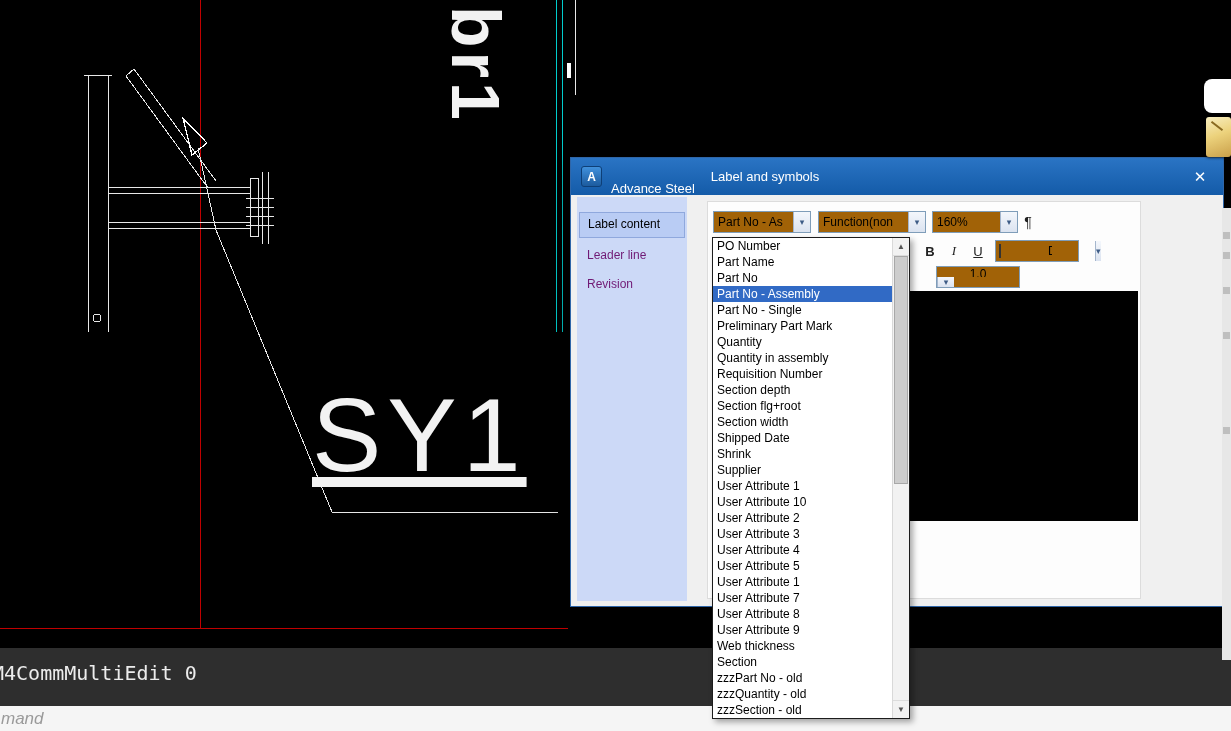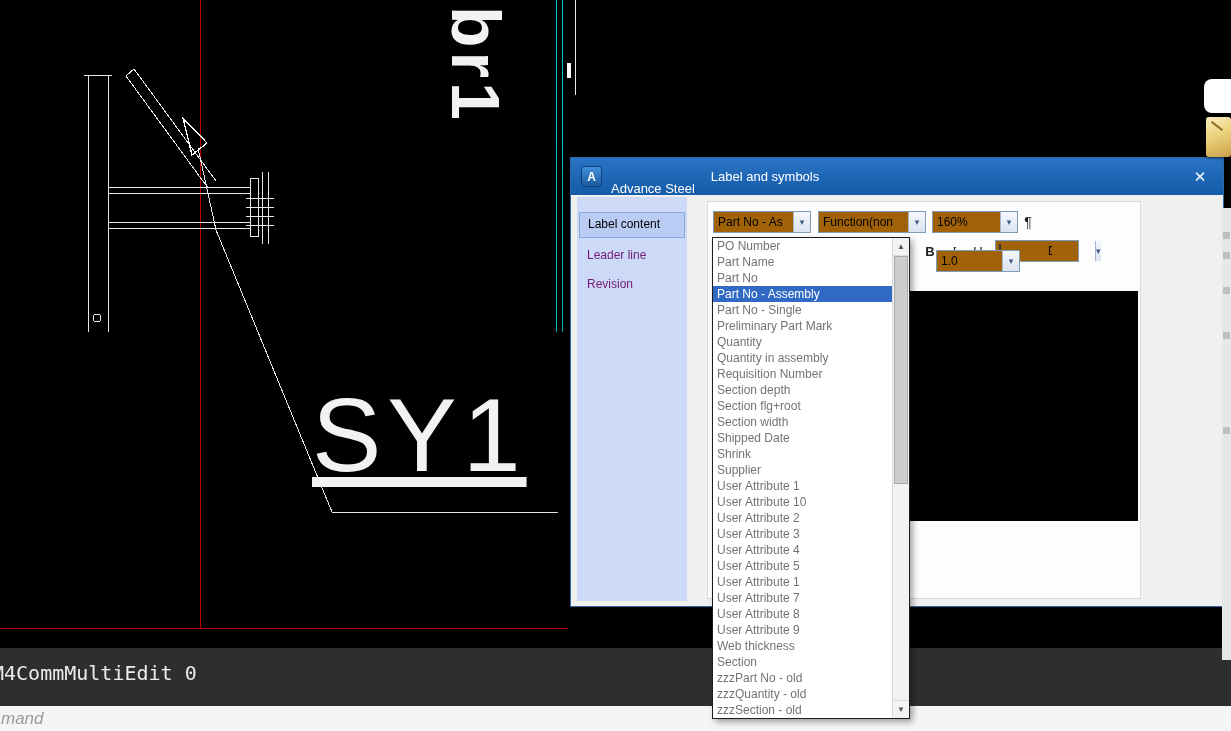--- a/index.html
+++ b/index.html
@@ -66,29 +66,29 @@
   #btn-pilcrow{position:absolute;left:447px;top:54px;width:20px;height:20px;font-size:14px;
        color:#222;display:flex;align-items:center;justify-content:center;z-index:11;}
 
   .fmt{position:absolute;width:22px;height:22px;display:flex;align-items:center;
        justify-content:center;font-size:13px;color:#222;z-index:11;}
   #btn-bold{left:348px;top:82px;font-weight:bold;}
   #btn-italic{left:372px;top:82px;font-style:italic;font-family:"Liberation Serif",serif;}
   #btn-underline{left:396px;top:82px;text-decoration:underline;}
   #combo-color{left:424px;top:82px;width:84px;gap:43px;}
   #color-swatch{width:12px;height:12px;background:#fff;border:1px solid #333;margin-left:3px;}
-  #combo-scale{left:365px;top:92px;width:84px;}
+  #combo-scale{left:365px;top:108px;width:84px;flex-direction:column;}
 
   #preview{position:absolute;left:335px;top:133px;width:232px;height:230px;background:#000;z-index:10;}
 
   
   #dd-list{position:absolute;left:712px;top:237px;width:198px;height:482px;background:#fff;
        border:1px solid #1c1c1c;box-sizing:border-box;z-index:30;box-shadow:3px 3px 6px rgba(0,0,0,.35);}
   #dd-items{position:absolute;left:0;top:0;right:17px;bottom:0;overflow:hidden;}
-  .dd-item{height:16px;line-height:16px;font-size:12px;padding-left:4px;white-space:nowrap;color:#737373;}
+  .dd-item{height:16px;line-height:16px;font-size:12px;padding-left:4px;white-space:nowrap;color:#000000;}
   .dd-item.selected{background:#316ac5;color:#fff;}
   #dd-scrollbar{position:absolute;right:0;top:0;width:17px;height:100%;background:#f2f2f2;
        border-left:1px solid #d9d9d9;box-sizing:border-box;}
   .sb-btn{position:absolute;left:0;width:16px;height:17px;display:flex;align-items:center;
        justify-content:center;font-size:8px;color:#555;background:#f2f2f2;}
   #sb-up{top:0;border-bottom:1px solid #dcdcdc;}
   #sb-down{bottom:0;border-top:1px solid #dcdcdc;}
   #sb-thumb{position:absolute;left:1px;top:18px;width:14px;height:228px;background:#cdcdcd;
        border:1px solid #a8a8a8;box-sizing:border-box;}
 </style>

